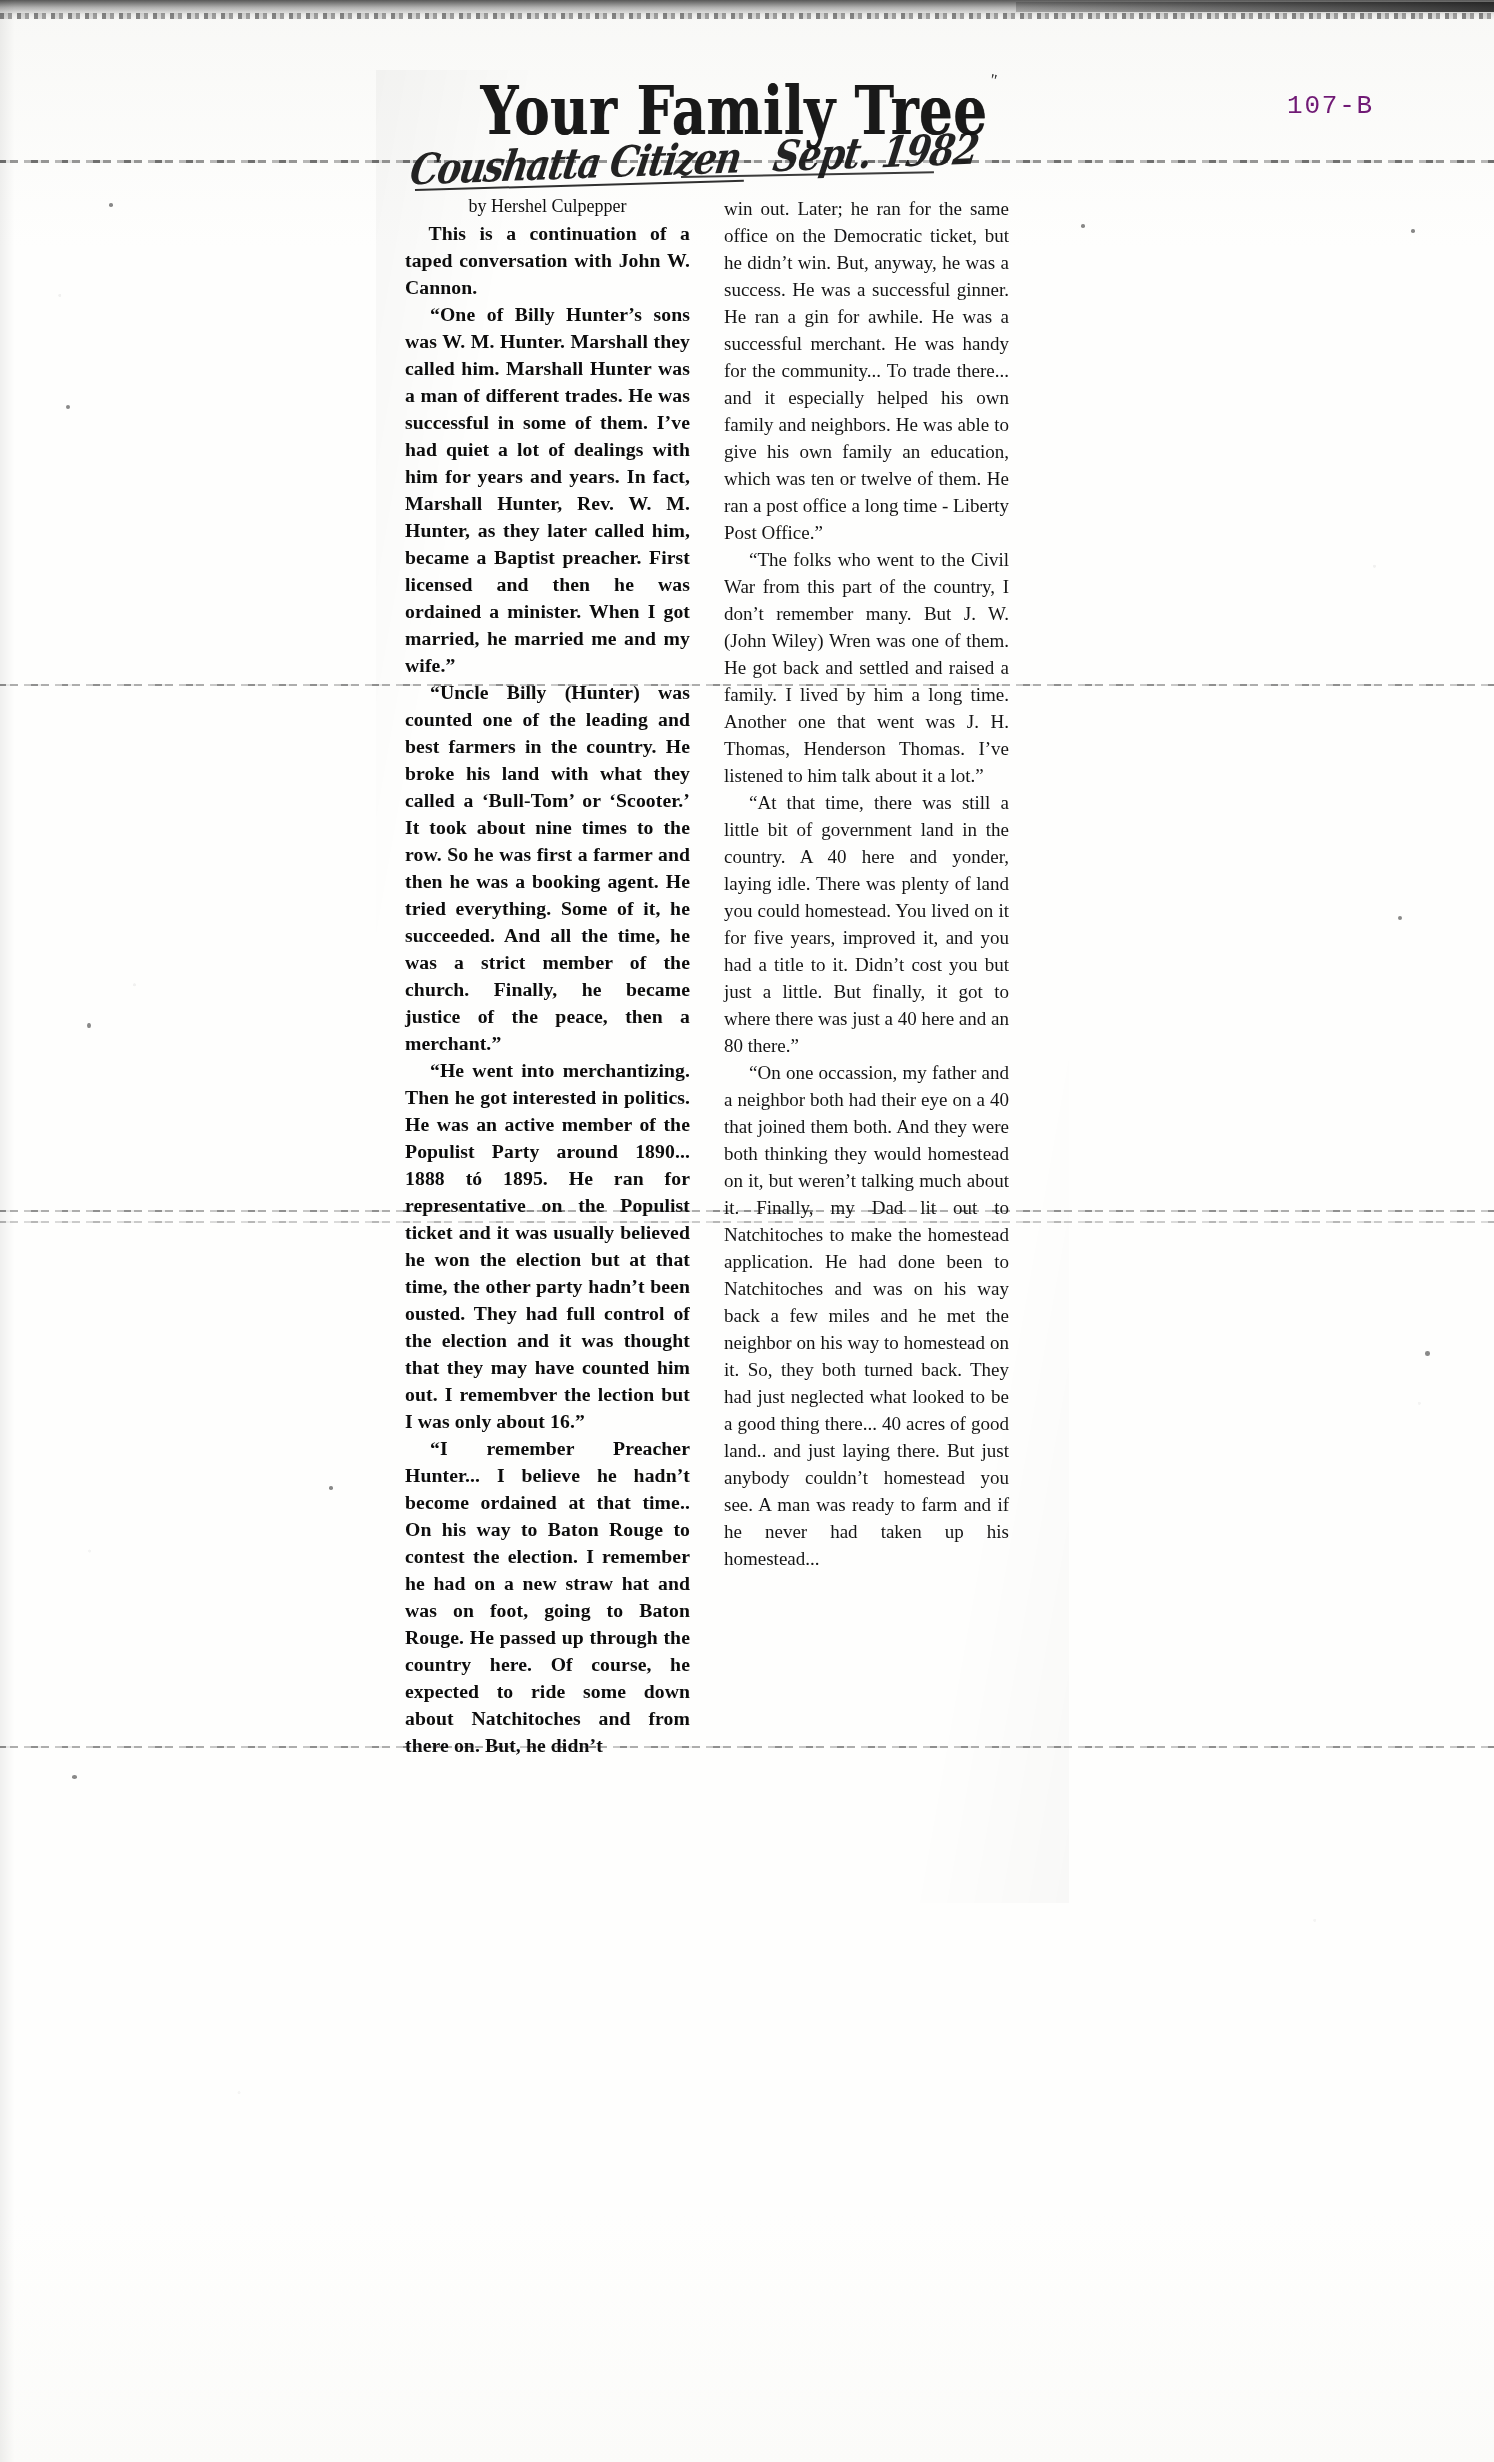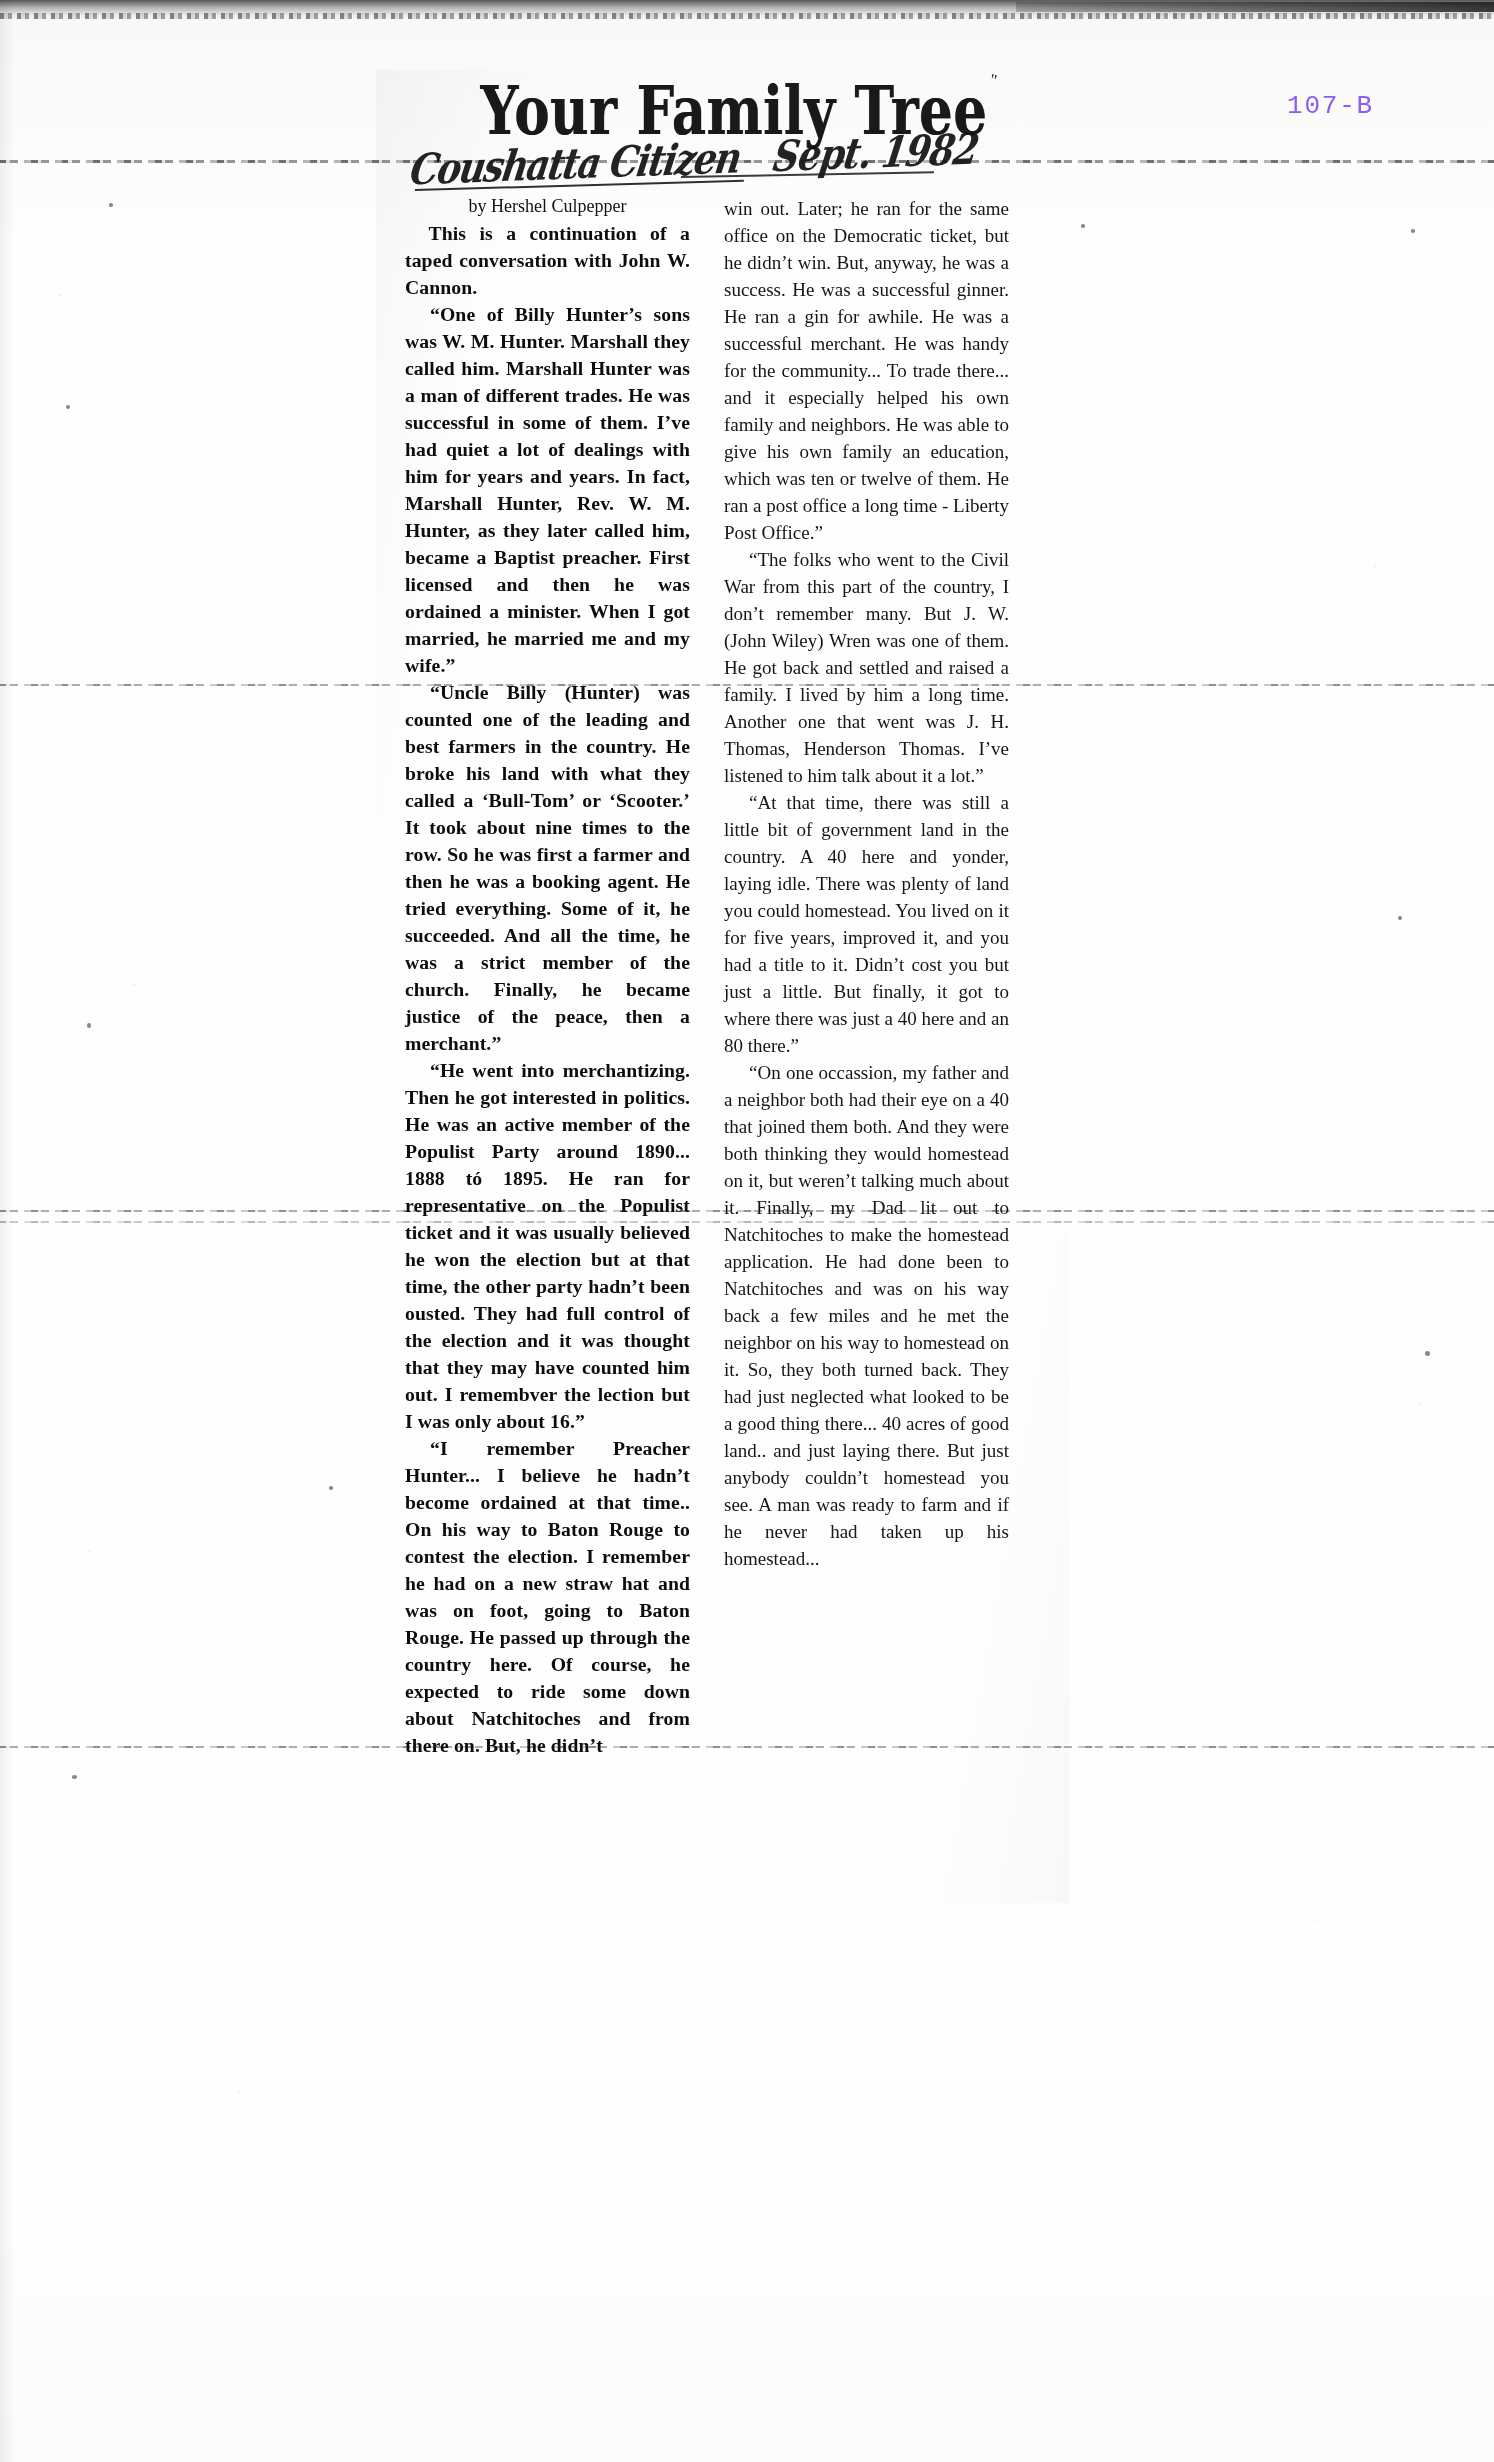--- a/index.html
+++ b/index.html
@@ -120,21 +120,21 @@
   }
 
   
   .page-number {
     position: absolute;
     right: 120px;
     top: 91px;
     font-family: "Liberation Mono", "DejaVu Sans Mono", monospace;
     font-size: 26px;
     letter-spacing: 1.8px;
-    color: #8b5cf6;
+    color: #701a75;
   }
 
   
   .handwriting {
     position: absolute;
     left: 411px;
     top: 148px;
     width: 623px;
     font-family: "DejaVu Serif", "Liberation Serif", serif;
     font-style: italic;

